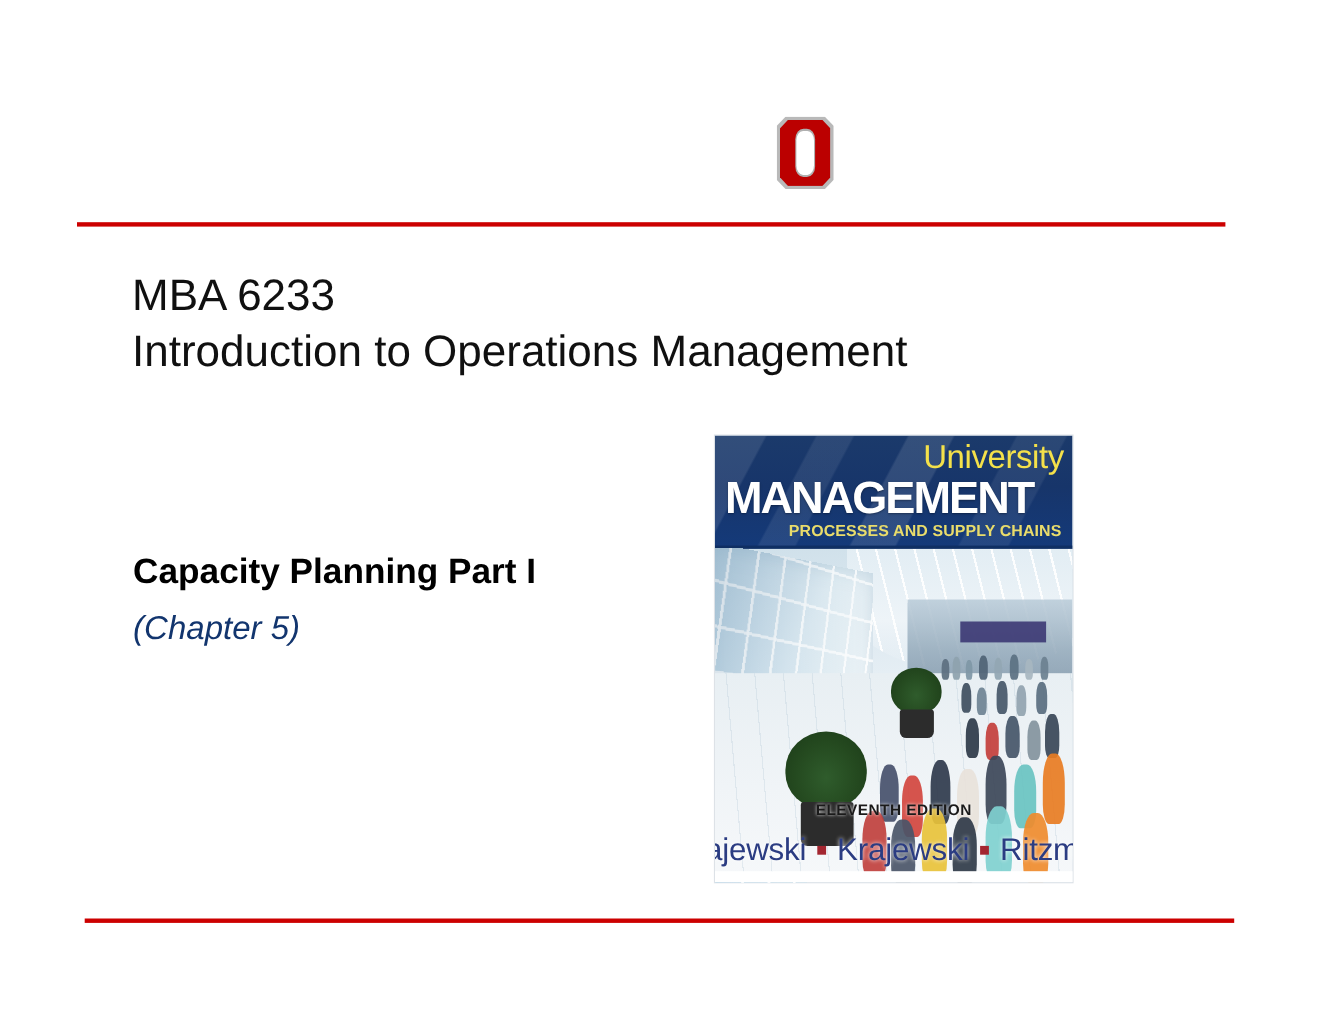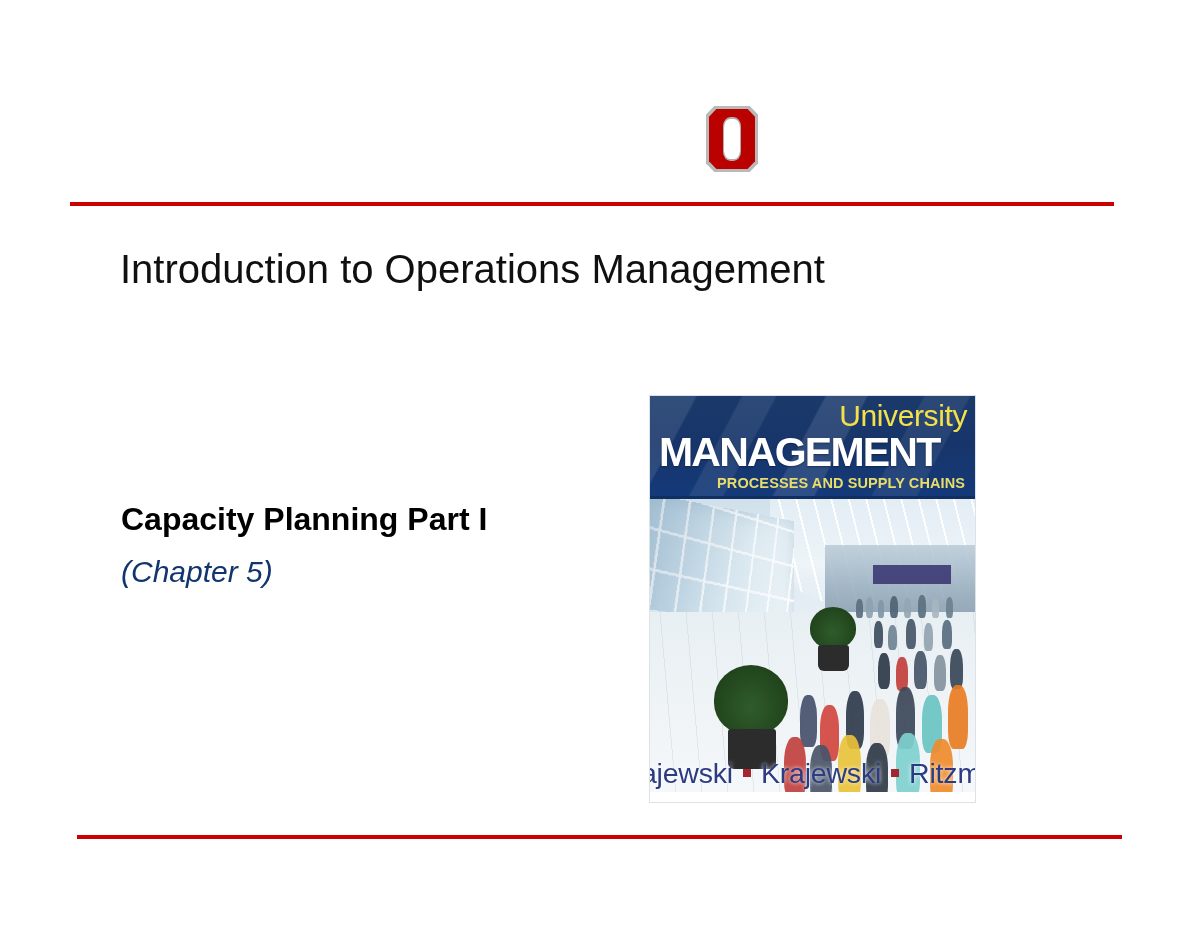--- a/index.html
+++ b/index.html
@@ -358,20 +358,21 @@
       <div class="o-red"></div>
       <div class="o-hole-ring"></div>
       <div class="o-hole"></div>
     </div>
   </div>
 
   <div class="rule-top"></div>
   <div class="rule-bottom"></div>
 
   <div class="title-block">
+    <div class="title-line">MBA 6233</div>
     <div class="title-line">Introduction to Operations Management</div>
   </div>
 
   <div class="subtitle-block">
     <div class="subtitle-main">Capacity Planning Part I</div>
     <div class="subtitle-sub">(Chapter 5)</div>
   </div>
 
   <div class="book-cover">
 
@@ -425,20 +426,21 @@
       <div class="person" style="left:298px; top:186px; width:20px; height:64px; background:#e87c22;"></div>
 
       <div class="person" style="left:134px; top:238px; width:22px; height:62px; background:#c0403d;"></div>
       <div class="person" style="left:160px; top:246px; width:22px; height:58px; background:#4a5568;"></div>
       <div class="person" style="left:188px; top:236px; width:23px; height:66px; background:#e8c23a;"></div>
       <div class="person" style="left:216px; top:244px; width:22px; height:60px; background:#2f3948;"></div>
       <div class="person" style="left:246px; top:234px; width:24px; height:68px; background:#7fd0cf;"></div>
       <div class="person" style="left:280px; top:240px; width:23px; height:64px; background:#ef8b2c;"></div>
     </div>
 
+    <div class="cover-edition">ELEVENTH EDITION</div>
 
     <div class="cover-authors">
       <span>Krajewski</span>
       <span class="author-sep"></span>
       <span>Krajewski</span>
       <span class="author-sep"></span>
       <span>Ritzman</span>
     </div>
 
     <div class="cover-bottom-fade"></div>

